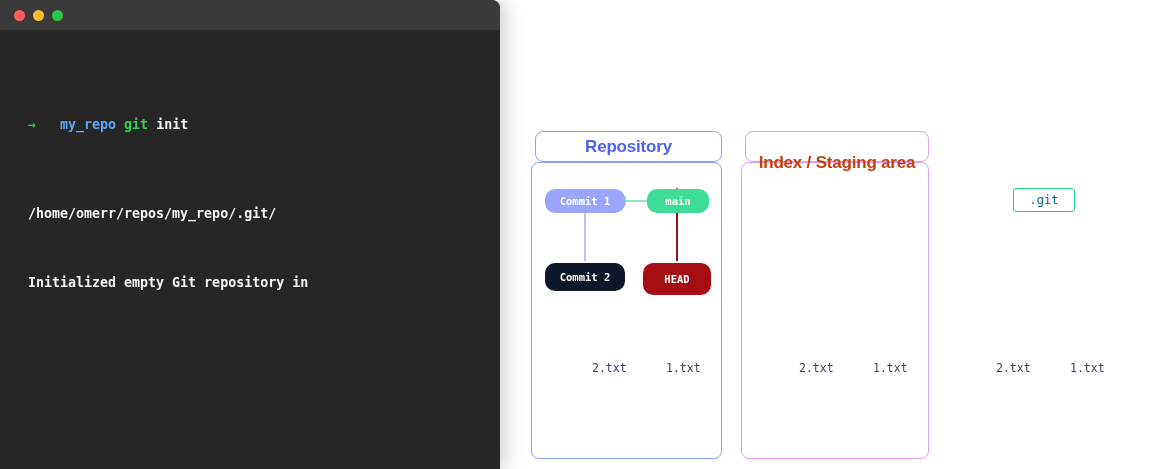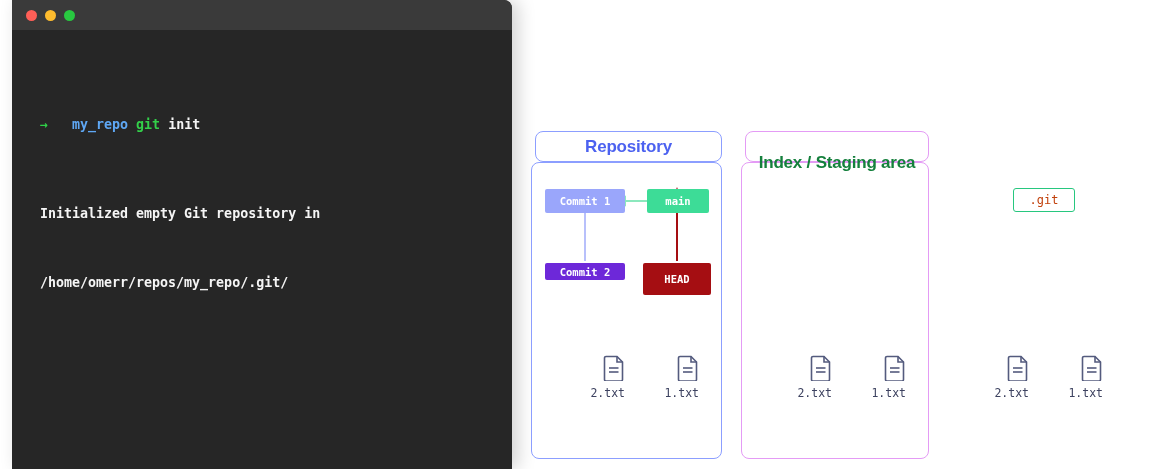--- a/index.html
+++ b/index.html
@@ -11,21 +11,20 @@
     position:relative;
   }
 
   
   #terminal{
     position:absolute;left:0;top:0;width:500px;height:469px;
     background:#262626;
     border-radius:0 8px 0 0;
     box-shadow:6px 0 18px rgba(0,0,0,0.18);
     overflow:hidden;
-    margin-left:12px;
   }
   #titlebar{
     height:30px;background:#3a3a3a;
     display:flex;align-items:center;padding-left:14px;gap:8px;
     border-radius:0 8px 0 0;
   }
   .dot{width:11px;height:11px;border-radius:50%;display:block;}
   .dot.red{background:#ff5f57;}
   .dot.yellow{background:#febc2e;}
   .dot.green{background:#28c840;}
@@ -76,59 +75,59 @@
     z-index:1;
   }
 
   #panel-repo{left:531px;width:191px;}
   #panel-repo .head{border-color:#8c9eff;}
   #panel-repo .head span{color:#4c62f0;}
   #panel-repo .body{border-color:#8c9eff;}
 
   #panel-index{left:741px;width:188px;}
   #panel-index .head{border-color:#e49bf5;}
-  #panel-index .head span{color:#15803d;margin-top:32px;}
+  #panel-index .head span{color:#c2410c;margin-top:32px;}
   #panel-index .body{border-color:#e49bf5;}
 
   #panel-work{left:946px;width:194px;}
   #panel-work .head{border-color:#27c77f;}
   #panel-work .head span{color:#17a95f;}
   #panel-work .body{border-color:#27c77f;}
 
   
   .node{
     position:absolute;
     display:flex;align-items:center;justify-content:center;
     font-family:"DejaVu Sans Mono", monospace;
     font-size:10.5px;font-weight:700;color:#ffffff;
-    border-radius:2px;
+    border-radius:10px;
     box-sizing:border-box;
     z-index:3;
   }
   #node-commit1{left:545px;top:189px;width:80px;height:24px;background:#9aa6fb;}
-  #node-commit2{left:545px;top:263px;width:80px;height:17px;background:#6d28d9;}
+  #node-commit2{left:545px;top:263px;width:80px;height:28px;background:#0f172a;}
   #node-main{left:647px;top:189px;width:62px;height:24px;background:#3ddc97;}
   #node-head{left:643px;top:263px;width:68px;height:32px;background:#a50e12;}
 
   
   .arrow{position:absolute;z-index:2;}
 
   
   #gitbox{
     position:absolute;left:1013px;top:188px;width:62px;height:24px;
     border:1.6px solid #27c77f;border-radius:3px;background:#fff;
     display:flex;align-items:center;justify-content:center;
     font-family:"DejaVu Sans Mono", monospace;
-    font-size:12px;color:#c2410c;font-weight:400;
+    font-size:12px;color:#0369a1;font-weight:400;
     box-sizing:border-box;z-index:3;
   }
 
   
   .files{position:absolute;display:flex;gap:36px;z-index:3;}
-  .file{display:flex;flex-direction:column;align-items:flex-end;gap:5px;width:38px;}
+  .file{display:flex;flex-direction:row;align-items:center;gap:5px;width:38px;}
   .file .lbl{
     font-family:"DejaVu Sans Mono", monospace;
     font-size:11.5px;color:#3d4260;font-weight:400;
   }
   #files-repo{left:587px;top:355px;}
   #files-index{left:794px;top:355px;}
   #files-work{left:991px;top:355px;}
 </style>
 </head>
 <body>
@@ -138,22 +137,22 @@
   <div id="titlebar">
     <span class="dot red"></span>
     <span class="dot yellow"></span>
     <span class="dot green"></span>
   </div>
 
   <div id="term-body">
 
     <div class="ln gap"><span class="c-arrow">→</span>   <span class="c-path">my_repo</span> <span class="c-cmd">git</span><span class="c-txt"> init</span></div>
 
+    <div class="ln gap"><span class="c-txt">/home/omerr/repos/my_repo/.git/</span></div>
     <div class="ln gap"><span class="c-txt">Initialized empty Git repository in</span></div>
-    <div class="ln gap"><span class="c-txt">/home/omerr/repos/my_repo/.git/</span></div>
 
 
 
     
 
     
     
     
 
     

